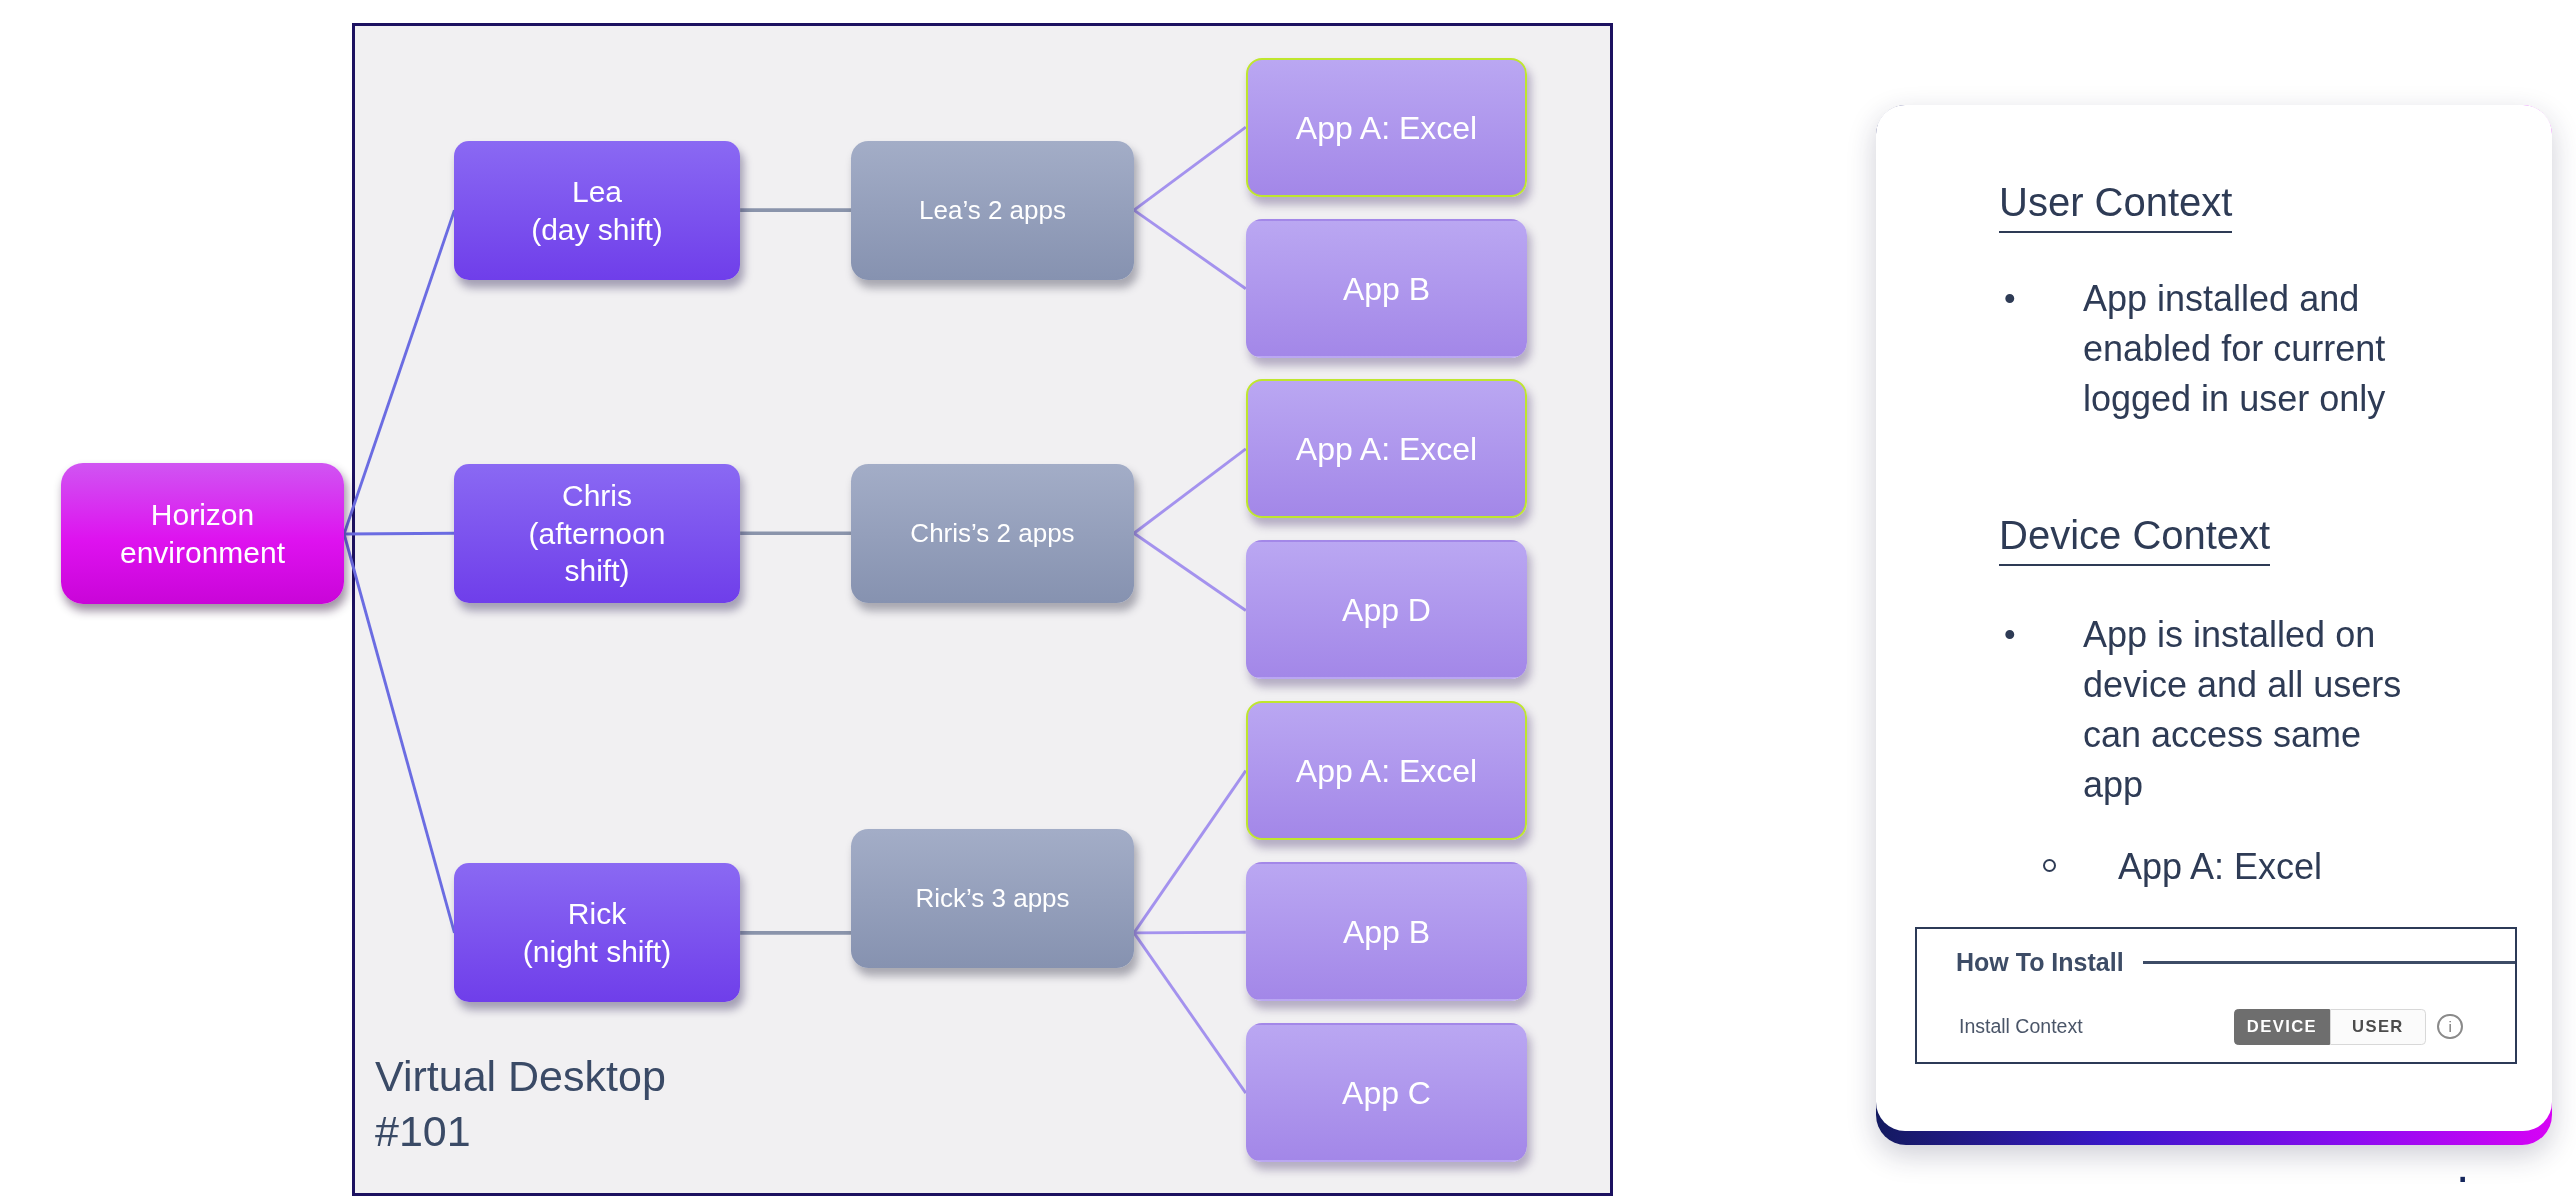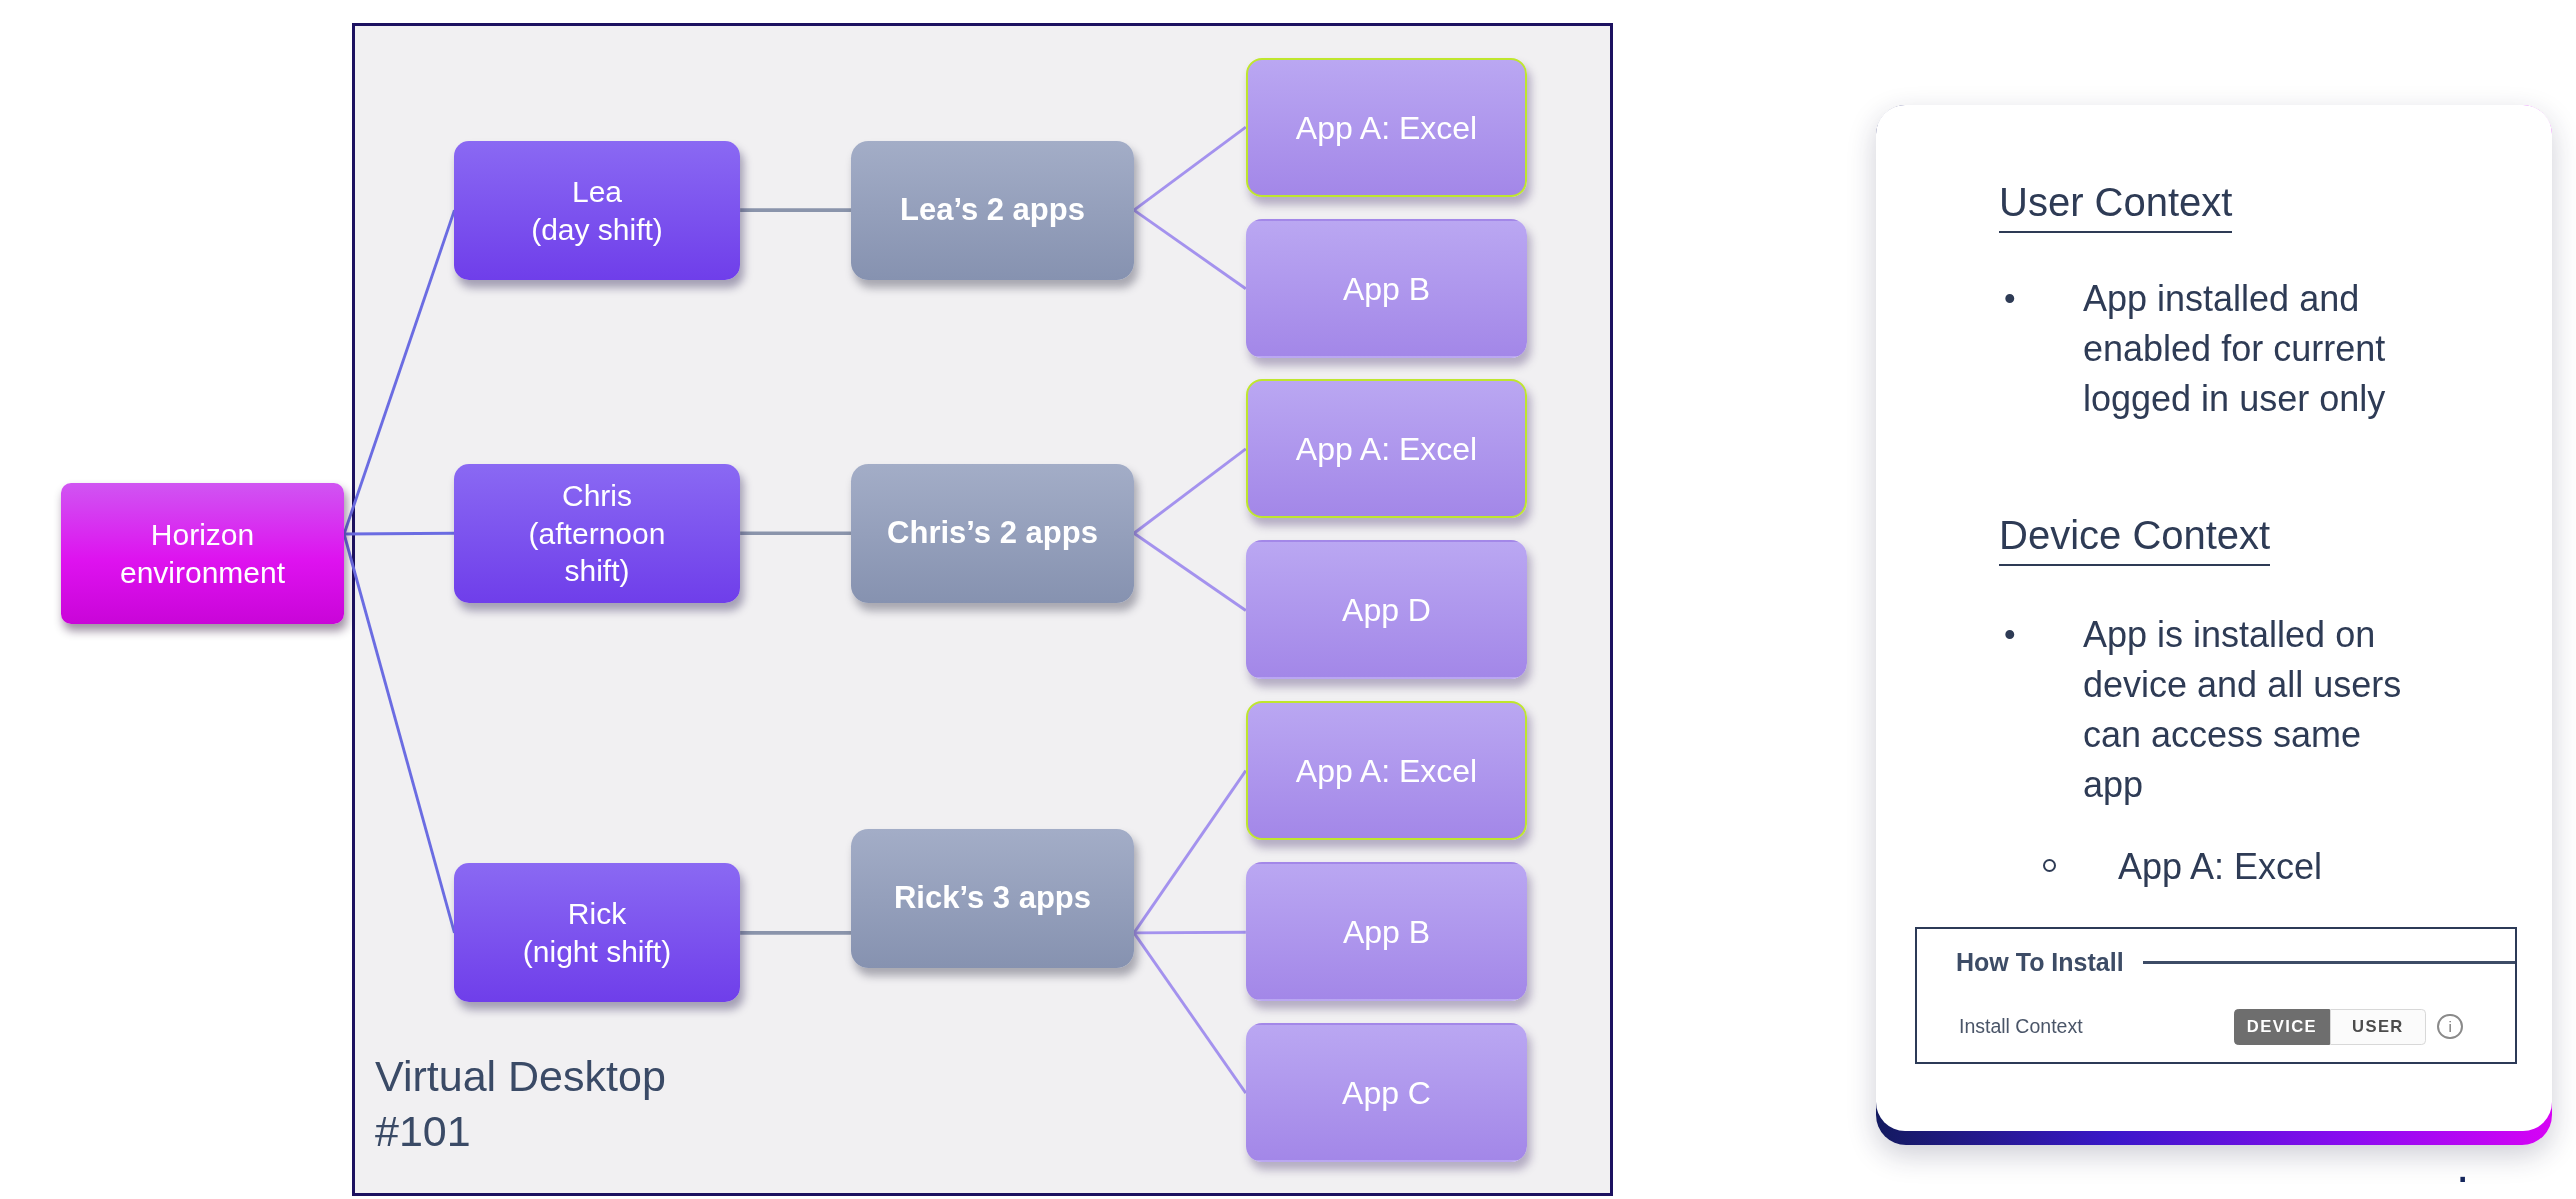--- a/index.html
+++ b/index.html
@@ -18,35 +18,33 @@
   }
   
   .connectors{position:absolute;left:0;top:0;width:2576px;height:1200px;z-index:2;}
   
   .node{
     position:absolute;display:flex;align-items:center;justify-content:center;
     text-align:center;color:#ffffff;white-space:pre-line;box-sizing:border-box;z-index:3;
     line-height:1.25;
   }
   .root-node{
-    left:61px;top:463px;width:283px;height:141px;border-radius:10px;font-size:30px;
+    left:61px;top:463px;width:283px;height:141px;border-radius:22px;font-size:30px;
     background:linear-gradient(180deg,#d055f2 0%,#de12ef 55%,#c905d8 100%);
     box-shadow:2.9px 6.5px 10px rgba(40,10,50,.45);
-    margin-top:20px;
   }
   .user-node{
     left:454px;width:286px;height:139px;border-radius:15px;font-size:30px;
     background:linear-gradient(180deg,#8a69f3 0%,#6f3eea 100%);
     box-shadow:3.6px 7.2px 8.7px rgba(50,40,90,.40);
   }
   .sum-node{
-    left:851px;width:283px;height:139px;border-radius:17.3px;font-size:31px;
+    left:851px;width:283px;height:139px;border-radius:17.3px;font-size:26px;
     background:linear-gradient(180deg,#a3adc7 0%,#8692b0 100%);
     box-shadow:3.6px 7.2px 8.7px rgba(60,60,80,.40);
-    font-weight:bold;
   }
   .app-node{
     left:1246px;width:281px;height:139px;border-radius:16px;font-size:32px;
     background:linear-gradient(180deg,#baa7f2 0%,#a387e8 100%);
     border:2.9px solid transparent;
     box-shadow:3.6px 7.2px 8.7px rgba(70,50,110,.35);
   }
   .app-node.highlight{border-color:#bfe62e;}
   
   .card-wrap{

